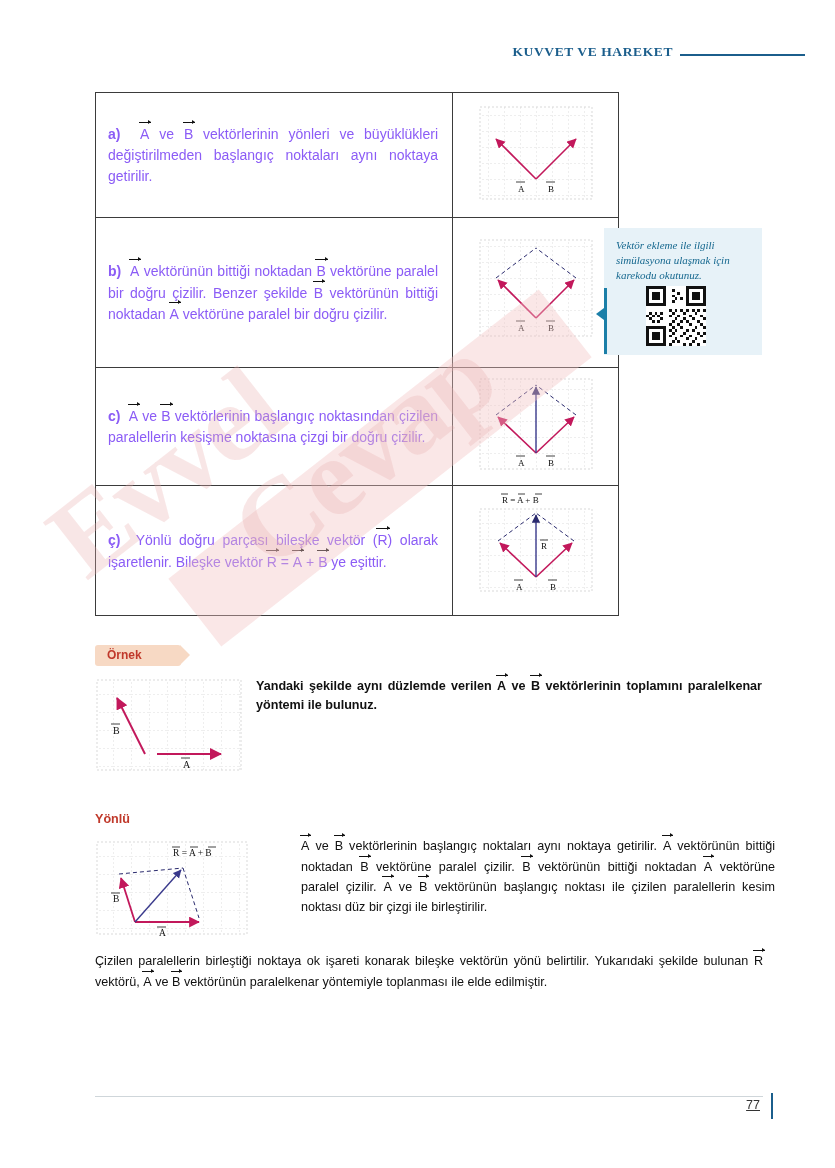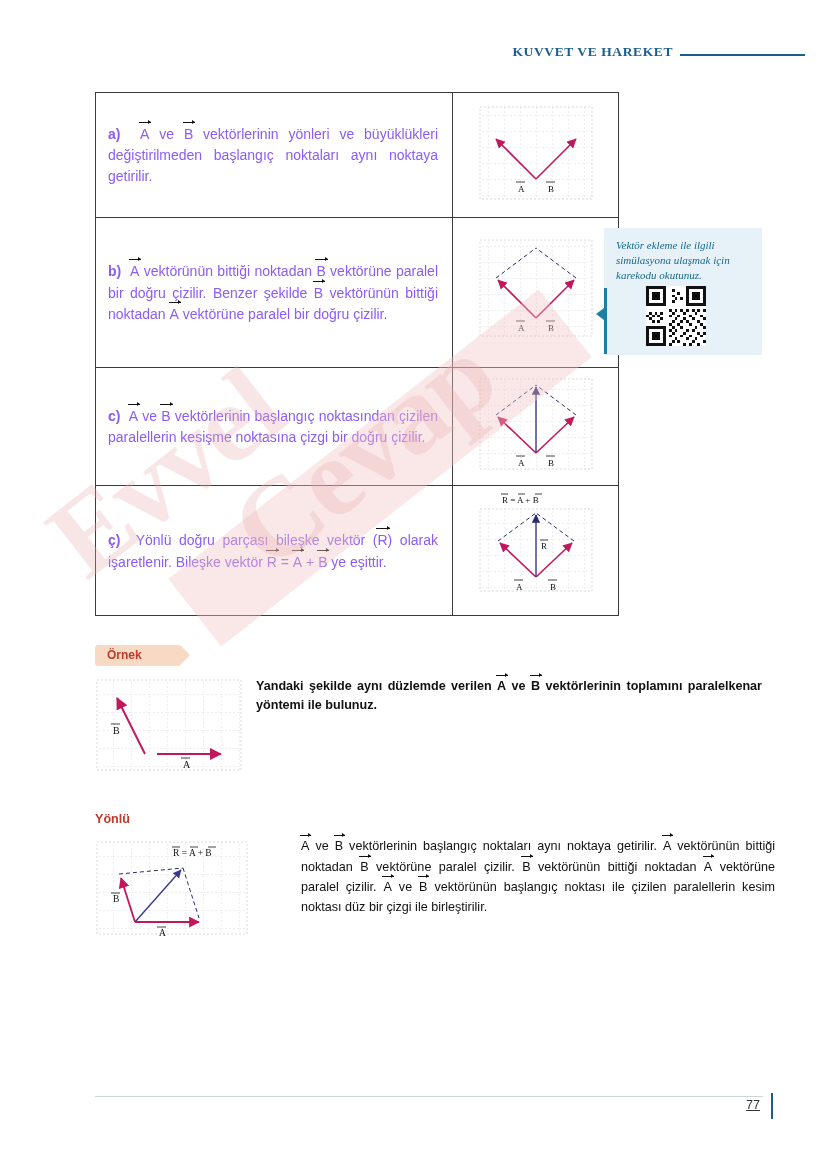--- a/index.html
+++ b/index.html
@@ -430,20 +430,23 @@
       <text x="18" y="64" font-size="9.5" font-family="Liberation Serif, serif" fill="#111">B</text>
       <line x1="16" y1="55" x2="25" y2="55" stroke="#111" stroke-width="0.8"></line>
       <text x="64" y="98" font-size="9.5" font-family="Liberation Serif, serif" fill="#111">A</text>
       <line x1="62" y1="89" x2="71" y2="89" stroke="#111" stroke-width="0.8"></line>
     </svg>
   </div>
   <div class="cozum-text">
     <span class="vec">A</span> ve <span class="vec">B</span> vektörlerinin başlangıç noktaları aynı noktaya getirilir. <span class="vec">A</span> vektörünün bittiği noktadan <span class="vec">B</span> vektörüne paralel çizilir. <span class="vec">B</span> vektörünün bittiği noktadan <span class="vec">A</span> vektörüne paralel çizilir. <span class="vec">A</span> ve <span class="vec">B</span> vektörünün başlangıç noktası ile çizilen paralellerin kesim noktası düz bir çizgi ile birleştirilir.
   </div>
 
+  <div class="final-text">
+    Çizilen paralellerin birleştiği noktaya ok işareti konarak bileşke vektörün yönü belirtilir. Yukarıdaki şekilde bulunan <span class="vec">R</span> vektörü, <span class="vec">A</span> ve <span class="vec">B</span> vektörünün paralelkenar yöntemiyle toplanması ile elde edilmiştir.
+  </div>
 
   <div class="wmbar"></div>
   <div class="wm">
     <div class="t">Evvel</div>
     <div class="t t2">Cevap</div>
   </div>
 
   <div class="footer-rule"></div>
   <div class="pgnum">77</div>
   <div class="pgbar"></div>

